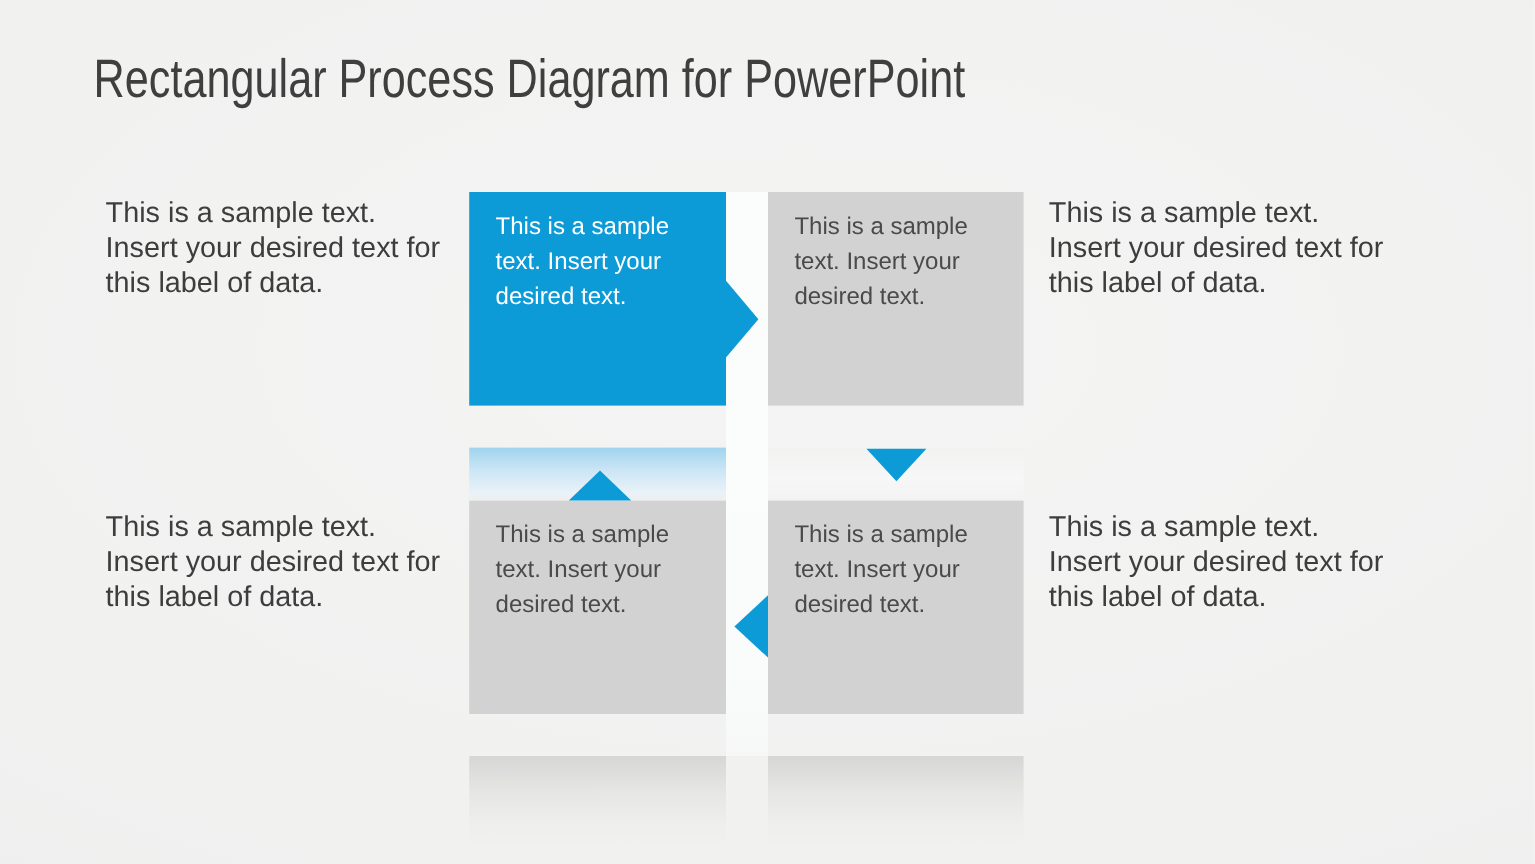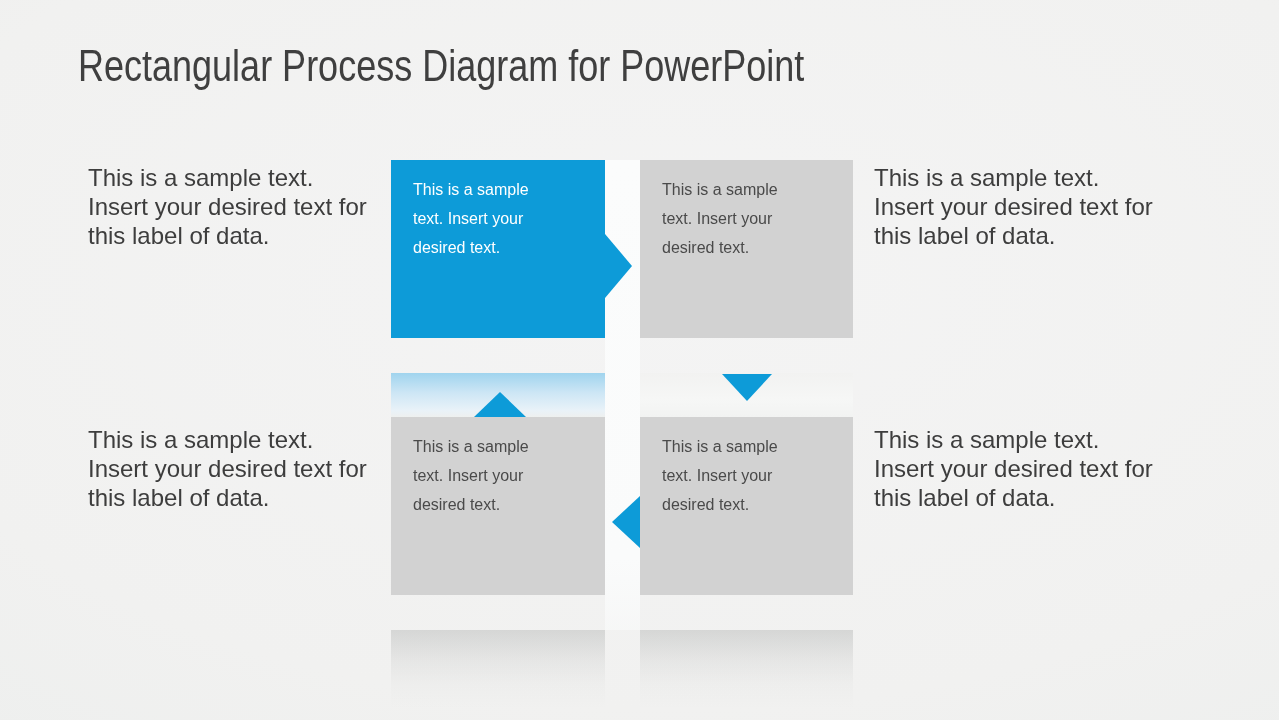--- a/index.html
+++ b/index.html
@@ -44,21 +44,21 @@
     left: 605px;
     top: 160px;
     width: 35px;
     height: 470px;
     background: linear-gradient(180deg, #fbfcfc 0%, #fafbfb 85%, rgba(250,251,251,0.6) 100%);
   }
   .box {
     position: absolute;
     height: 178px;
     padding: 15px 18px 0 22px;
-    font-size: 16px;
+    font-size: 20px;
     line-height: 29px;
   }
   .box.blue { background: var(--accent); color: var(--on-blue); }
   .box.gray { background: var(--box-gray); color: var(--on-gray); }
   .fade-band { position: absolute; top: 373px; height: 44px; }
   .fade-band.blue-fade {
     left: 391px; width: 214px;
     background: linear-gradient(180deg, var(--fade-top) 0%, #cde6f5 45%, #e9f2f8 85%, #eef0ef 100%);
   }
   .fade-band.gray-fade {

